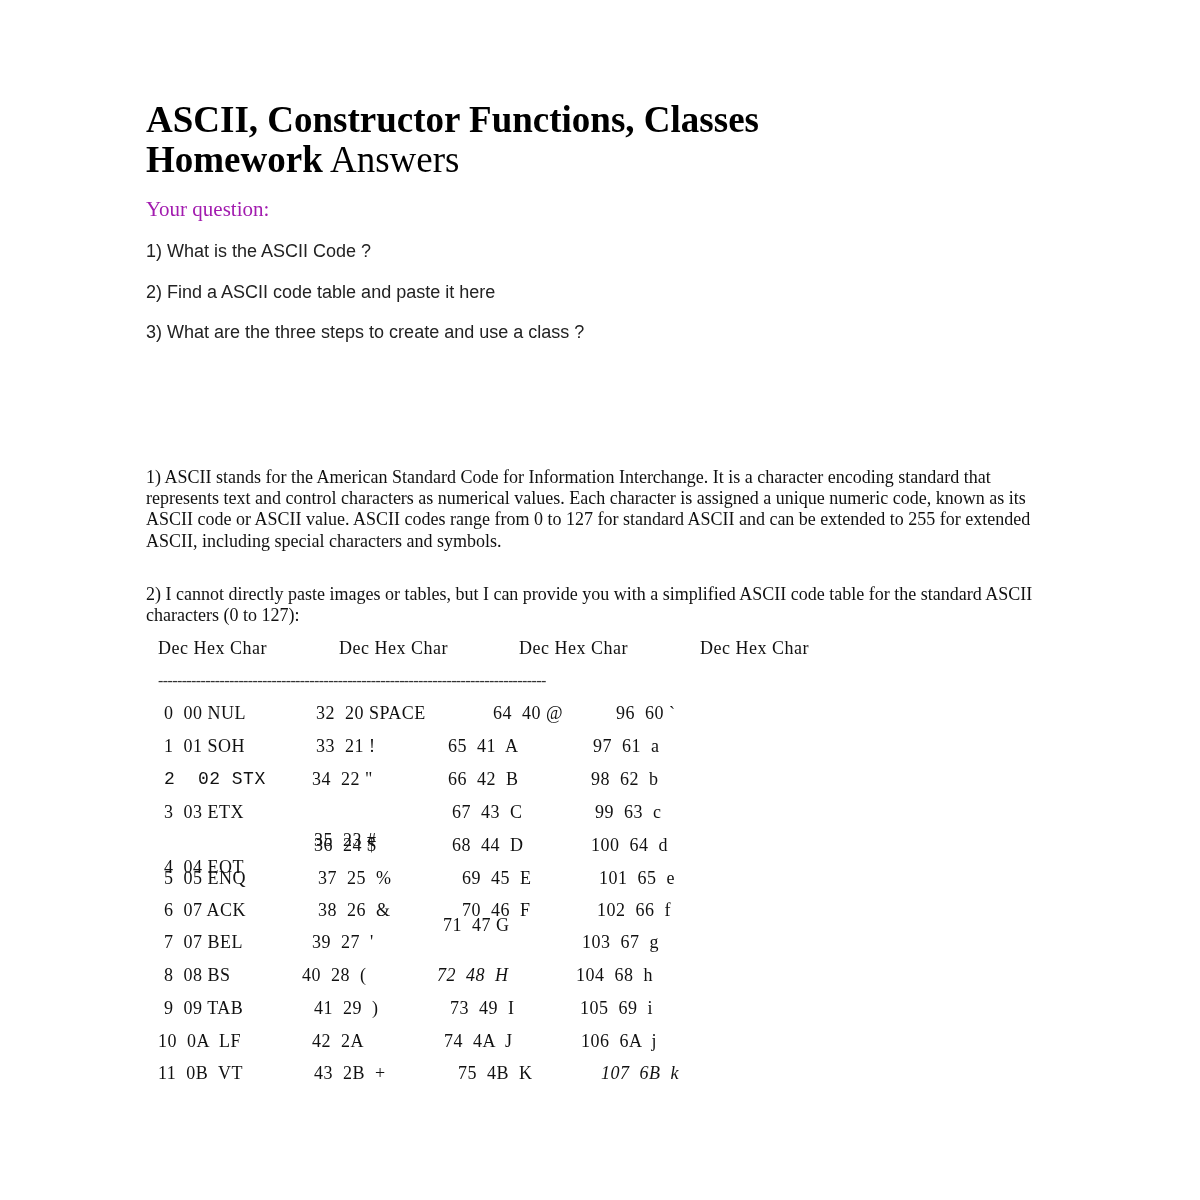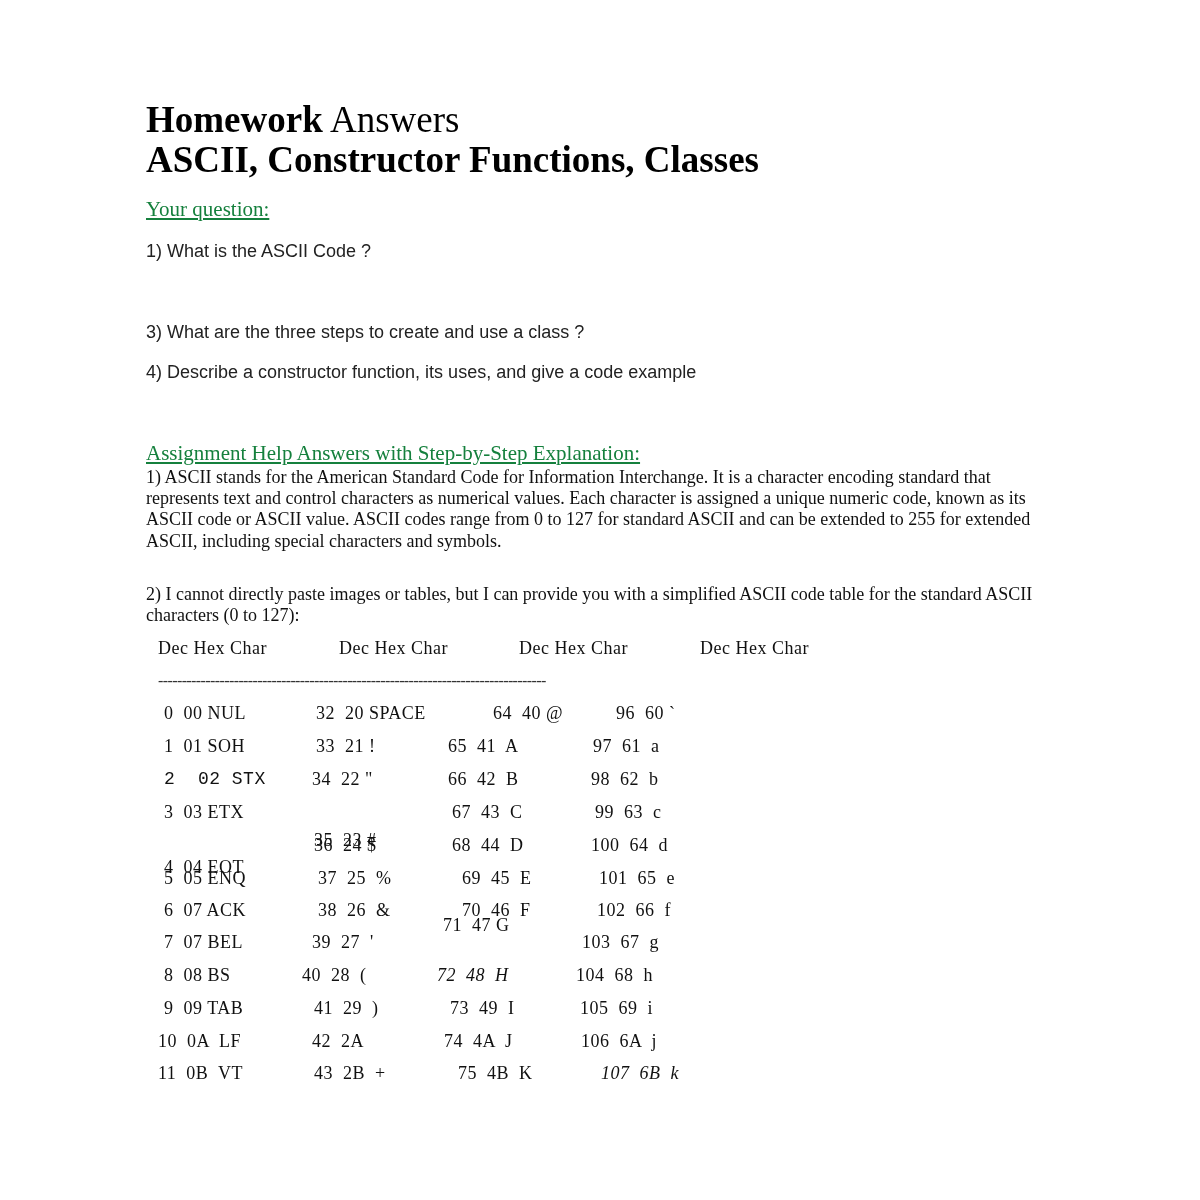--- a/index.html
+++ b/index.html
@@ -1,43 +1,42 @@
 <!DOCTYPE html>
 <html><head>
 <meta charset="utf-8">
 <style>
   html, body { margin: 0; padding: 0; background: #ffffff; }
   body { width: 1200px; height: 1200px; position: relative; overflow: hidden; color: #111; }
   .page { position: absolute; left: 0; top: 0; width: 1200px; height: 1200px; }
   .title { position: absolute; left: 146px; top: 100px; font-family: "Liberation Serif", serif; font-size: 37px; line-height: 40px; color: #000; }
   .title .b { font-weight: bold; }
   .title .n { font-weight: normal; }
-  .heading { position: absolute; left: 146px; font-family: "Liberation Serif", serif; font-size: 21px; color: #15803d; text-decoration: underline; }
+  .heading { position: absolute; left: 146px; font-family: "Liberation Serif", serif; font-size: 21px; color: #a21caf; }
   .q { position: absolute; left: 146px; font-family: "Liberation Sans", sans-serif; font-size: 18px; color: #222; }
   .para { position: absolute; left: 146px; width: 920px; font-family: "Liberation Serif", serif; font-size: 18px; line-height: 21.2px; color: #111; }
   .cell { position: absolute; font-family: "Liberation Serif", serif; font-size: 18px; color: #111; white-space: pre; letter-spacing: 0.5px; }
   .dash { position: absolute; left: 158px; top: 672px; font-family: "Liberation Serif", serif; font-size: 16px; color: #333; letter-spacing: -0.6px; white-space: pre; }
 </style>
 </head>
 <body>
 
 <div class="page">
 
   <div class="title">
+    <div><span class="b">ASCII, Constructor Functions, Classes</span></div>
     <div><span class="b">Homework</span><span class="n"> Answers</span></div>
-    <div><span class="b">ASCII, Constructor Functions, Classes</span></div>
   </div>
 
   <div class="heading" style="top:197px;">Your question:</div>
 
   <div class="q" style="top:241px;">1) What is the ASCII Code ?</div>
+  <div class="q" style="top:282px;">2) Find a ASCII code table and paste it here</div>
   <div class="q" style="top:322px;">3) What are the three steps to create and use a class ?</div>
-  <div class="q" style="top:362px;">4) Describe a constructor function, its uses, and give a code example</div>
 
-  <div class="heading" style="top:441px;">Assignment Help Answers with Step-by-Step Explanation:</div>
 
   <div class="para" style="top:467px;">1) ASCII stands for the American Standard Code for Information Interchange. It is a character encoding standard that represents text and control characters as numerical values. Each character is assigned a unique numeric code, known as its ASCII code or ASCII value. ASCII codes range from 0 to 127 for standard ASCII and can be extended to 255 for extended ASCII, including special characters and symbols.</div>
   <div class="para" style="top:584px;">2) I cannot directly paste images or tables, but I can provide you with a simplified ASCII code table for the standard ASCII characters (0 to 127):</div>
 
   <div>
     <div class="cell" style="left:158px; top:638px;">Dec Hex Char</div>
     <div class="cell" style="left:339px; top:638px;">Dec Hex Char</div>
     <div class="cell" style="left:519px; top:638px;">Dec Hex Char</div>
     <div class="cell" style="left:700px; top:638px;">Dec Hex Char</div>
 

